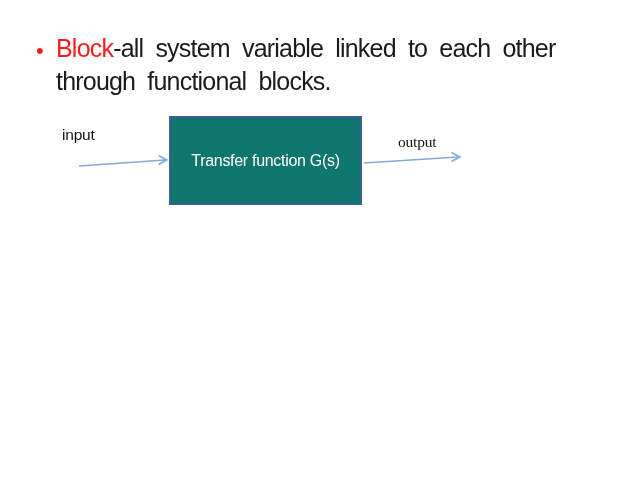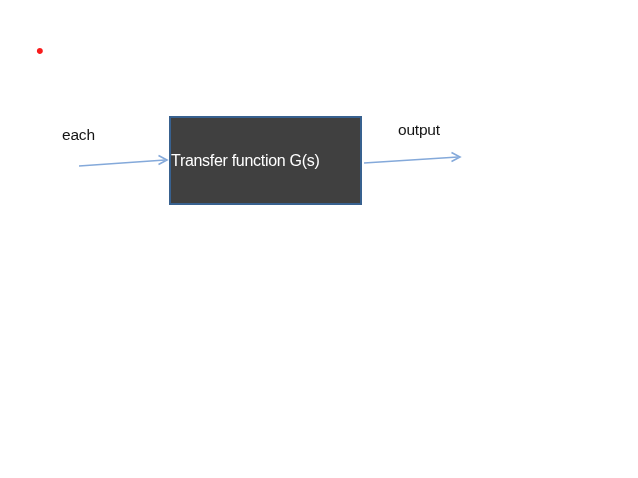--- a/index.html
+++ b/index.html
@@ -40,40 +40,40 @@
   .hl {
     color: #f81c1c;
   }
   .tf-block {
     position: absolute;
     left: 169px;
     top: 116px;
     width: 193px;
     height: 89px;
     box-sizing: border-box;
-    background: #404040;
+    background: #0f766e;
     border: 2px solid #38618f;
     display: flex;
     align-items: center;
-    justify-content: flex-start;
+    justify-content: center;
   }
   .tf-block-label {
     color: #ffffff;
     font-size: 16px;
     letter-spacing: -0.3px;
     white-space: nowrap;
   }
   .io-label {
     position: absolute;
     font-size: 15.5px;
     color: #141414;
     letter-spacing: -0.2px;
   }
   .io-label.input  { left: 62px;  top: 126px; }
-  .io-label.output { left: 398px; top: 121px; }
+  .io-label.output { left: 398px; top: 133px; font-family: Liberation Serif, serif; }
   .arrows {
     position: absolute;
     left: 0;
     top: 0;
     pointer-events: none;
   }
   .body-text {
     position: absolute;
     left: 46px;
     top: 228px;
@@ -86,34 +86,36 @@
     color: #1b1b1b;
   }
 </style>
 </head>
 <body>
 
 <div class="slide">
 
   <span class="bullet-marker">•</span>
 
+  <p class="bullet-text"><span class="hl">Block</span><span>-all system variable linked to each other
+through functional blocks.</span></p>
 
   <svg class="arrows" width="638" height="478" viewBox="0 0 638 478">
     <g stroke="#84a9da" stroke-width="1.6" fill="none">
       <line x1="79" y1="166" x2="165" y2="160"></line>
       <polyline points="158.5,155.5 167,160 158.5,164.5"></polyline>
     </g>
     <g stroke="#84a9da" stroke-width="1.6" fill="none">
       <line x1="364" y1="163" x2="458" y2="157"></line>
       <polyline points="451.5,152.5 460,157 451.5,161.5"></polyline>
     </g>
   </svg>
 
   <div class="tf-block">
     <span class="tf-block-label">Transfer function G(s)</span>
   </div>
 
-  <span class="io-label input">each</span>
+  <span class="io-label input">input</span>
 
   <span class="io-label output">output</span>
 
 
 </div>
 
 </body></html>

